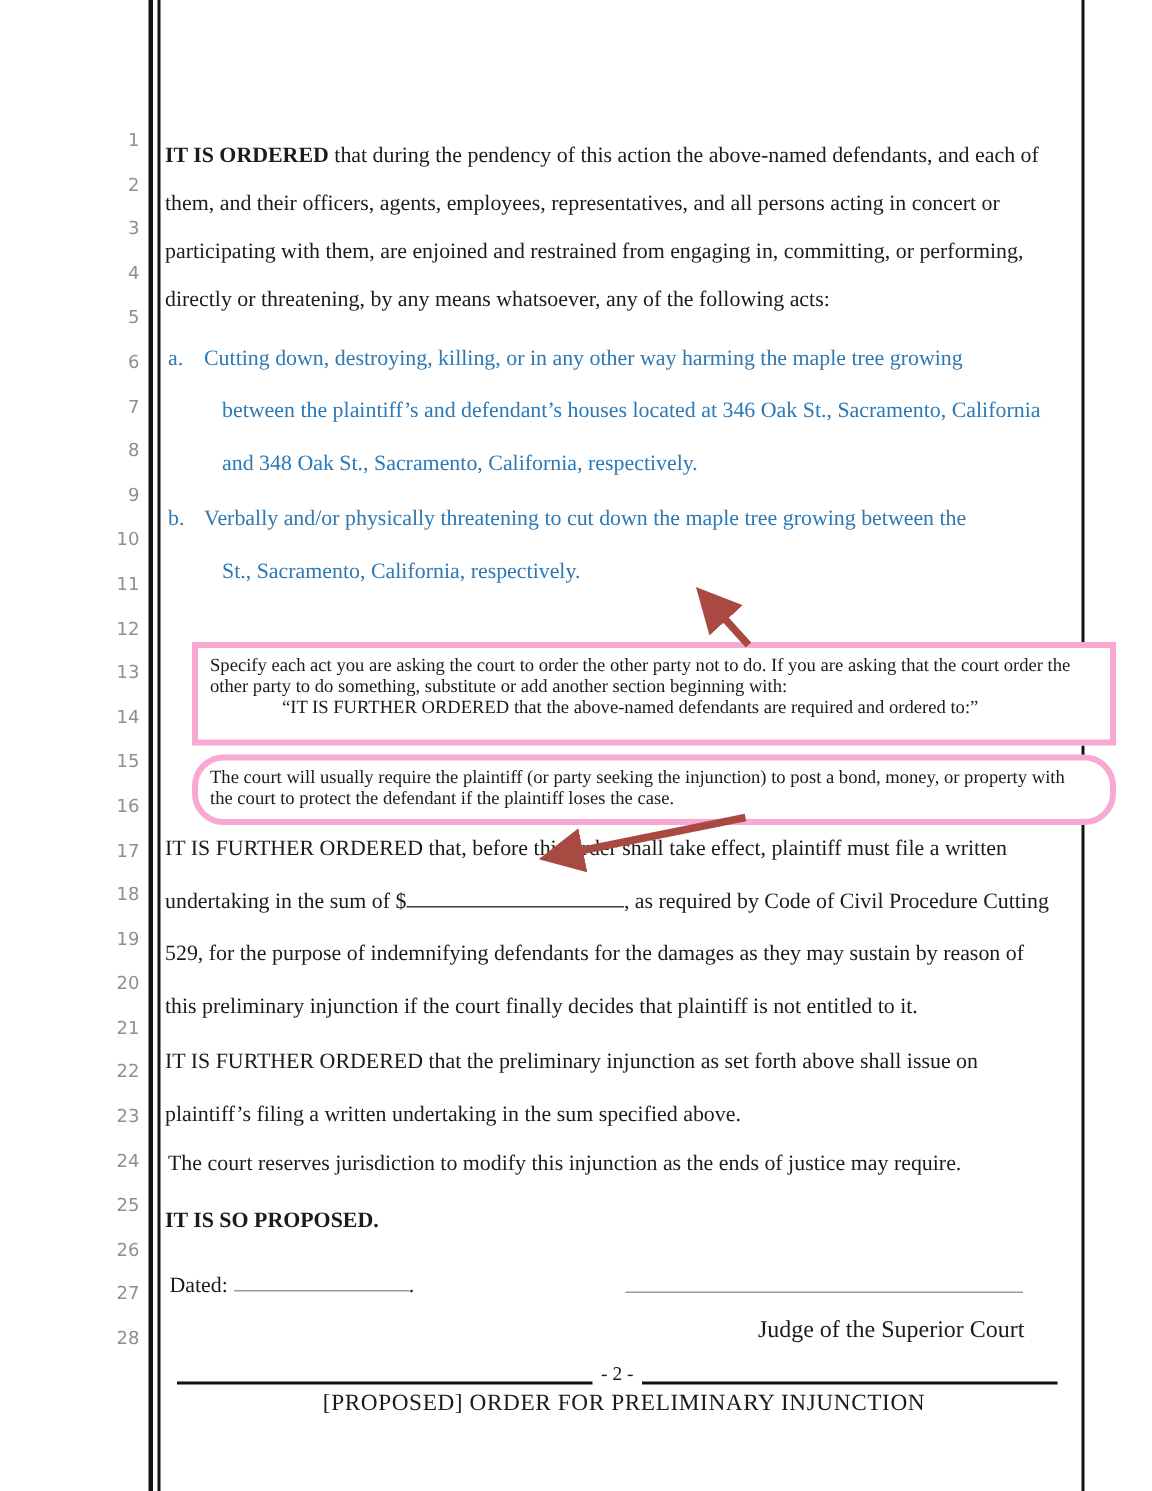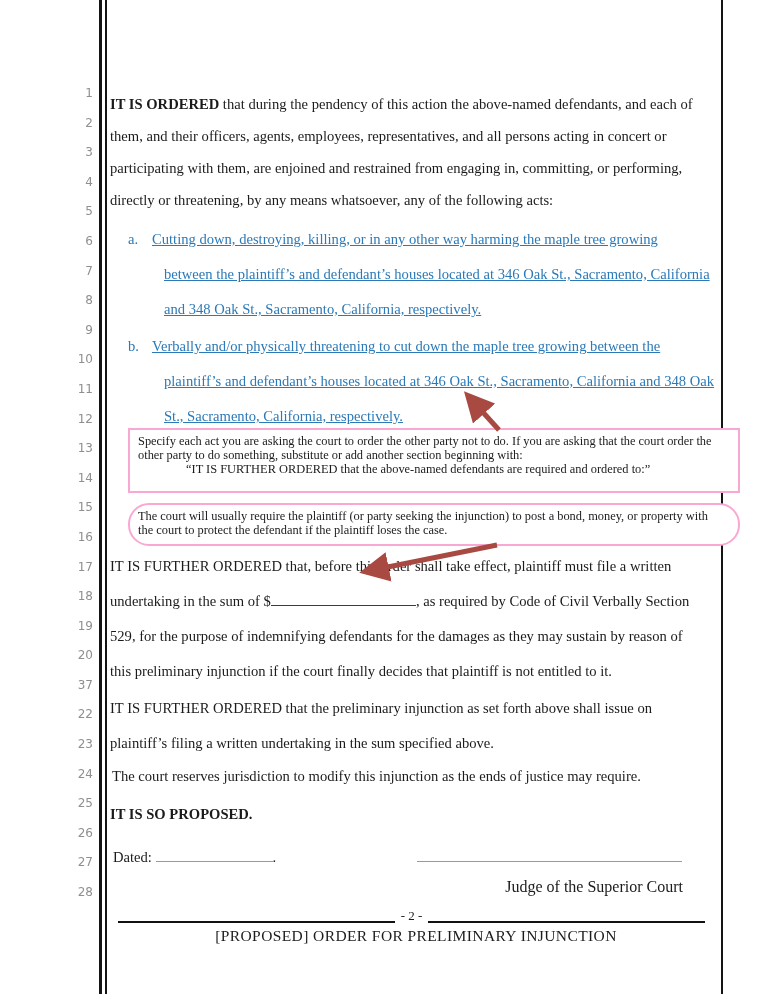--- a/index.html
+++ b/index.html
@@ -19,28 +19,28 @@
     height:29.6px; text-align:right;
     font-family:"DejaVu Sans", sans-serif; font-size:12px; color:#8f8f8f;
   }
 
   
   .blk { position:absolute; left:110px; white-space:nowrap; font-size:14.6px; line-height:35px; }
   .tl  { height:inherit; }
   .blue { color:#2b79b7; }
   b { font-weight:bold; }
 
-  .item { left:128px;text-decoration:underline; }
+  .item { left:112px; }
   .item-label { display:inline-block; width:24px; }
   .item .cont .tl { margin-left:36px; }
 
   
   .callout {
     position:absolute; left:128px; width:592px;
-    border:2px solid #f9a8d4; background:#ffffff;
+    border:4px solid #f9a8d4; background:#ffffff;
     padding:5px 8px 15px 8px;
     font-size:12.4px; line-height:13.8px; white-space:nowrap;
   }
   .callout2 { padding-bottom:6px; }
   .callout .cl { white-space:nowrap; }
   .callout .cl:nth-child(3) { padding-left:48px; }
 
   
   .blank { display:inline-block; height:0.95em; vertical-align:baseline; }
   .amount-blank { width:145px; border-bottom:1.4px solid #3c3c3c; }
@@ -83,21 +83,21 @@
     <div class="ln">11</div>
     <div class="ln">12</div>
     <div class="ln">13</div>
     <div class="ln">14</div>
     <div class="ln">15</div>
     <div class="ln">16</div>
     <div class="ln">17</div>
     <div class="ln">18</div>
     <div class="ln">19</div>
     <div class="ln">20</div>
-    <div class="ln">37</div>
+    <div class="ln">21</div>
     <div class="ln">22</div>
     <div class="ln">23</div>
     <div class="ln">24</div>
     <div class="ln">25</div>
     <div class="ln">26</div>
     <div class="ln">27</div>
     <div class="ln">28</div>
   </div>
 
 <div class="blk" style="top:88px; line-height:32px;">
@@ -119,40 +119,39 @@
       <div class="tl">between the plaintiff’s and defendant’s houses located at 346 Oak St., Sacramento, California</div>
       <div class="tl">and 348 Oak St., Sacramento, California, respectively.</div>
     </div>
 </div>
 
 <div class="blk item blue" style="top:329px;">
   <div class="tl">
     <span class="item-label">b.</span><span>Verbally and/or physically threatening to cut down the maple tree growing between the</span>
   </div>
   <div class="cont">
-      <div class="tl">plaintiff’s and defendant’s houses located at 346 Oak St., Sacramento, California and 348 Oak</div>
       <div class="tl">St., Sacramento, California, respectively.</div>
     </div>
 </div>
 
 <div class="callout" style="top:428px;">
     <div class="cl">Specify each act you are asking the court to order the other party not to do. If you are asking that the court order the</div>
     <div class="cl">other party to do something, substitute or add another section beginning with:</div>
     <div class="cl">“IT IS FURTHER ORDERED that the above-named defendants are required and ordered to:”</div>
   </div>
 
 <div class="callout callout2" style="top:503px;border-radius:21px;">
     <div class="cl">The court will usually require the plaintiff (or party seeking the injunction) to post a bond, money, or property with</div>
     <div class="cl">the court to protect the defendant if the plaintiff loses the case.</div>
   </div>
 
 <div class="blk" style="top:549px;">
   <div class="tl">IT IS FURTHER ORDERED that, before this order shall take effect, plaintiff must file a written</div>
   <div class="tl">
-    <span>undertaking in the sum of $</span><span class="blank amount-blank"></span><span>, as required by Code of Civil Verbally Section</span>
+    <span>undertaking in the sum of $</span><span class="blank amount-blank"></span><span>, as required by Code of Civil Procedure Cutting</span>
   </div>
   <div>
       <div class="tl">529, for the purpose of indemnifying defendants for the damages as they may sustain by reason of</div>
       <div class="tl">this preliminary injunction if the court finally decides that plaintiff is not entitled to it.</div>
     </div>
 </div>
 
 <div class="blk" style="top:691px;">
     <div class="tl">IT IS FURTHER ORDERED that the preliminary injunction as set forth above shall issue on</div>
     <div class="tl">plaintiff’s filing a written undertaking in the sum specified above.</div>

